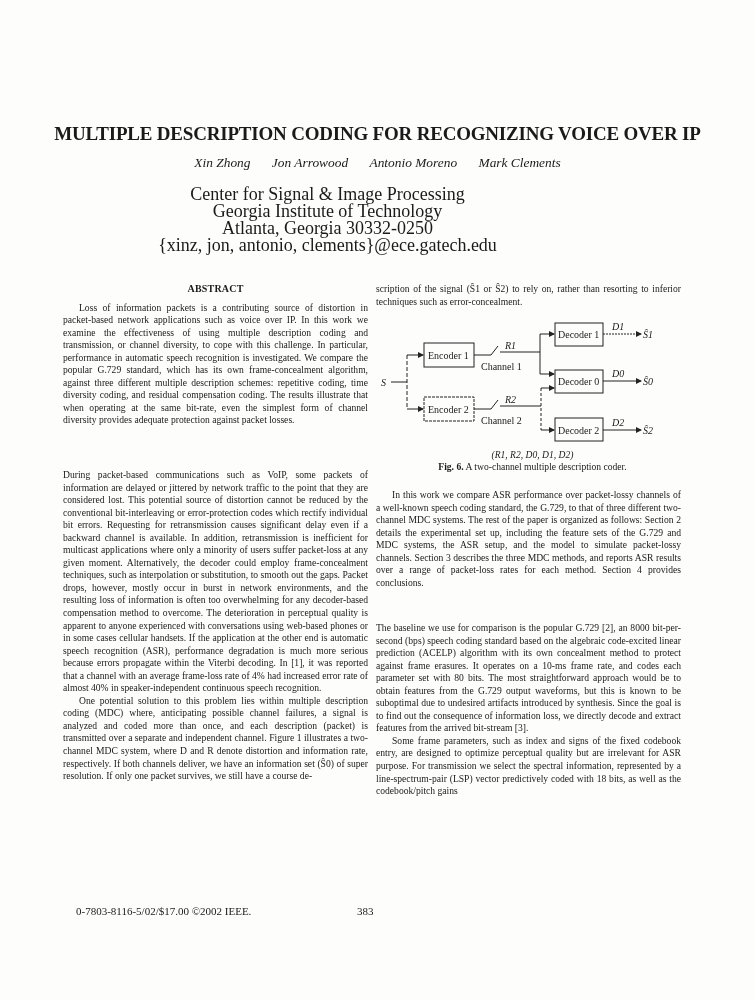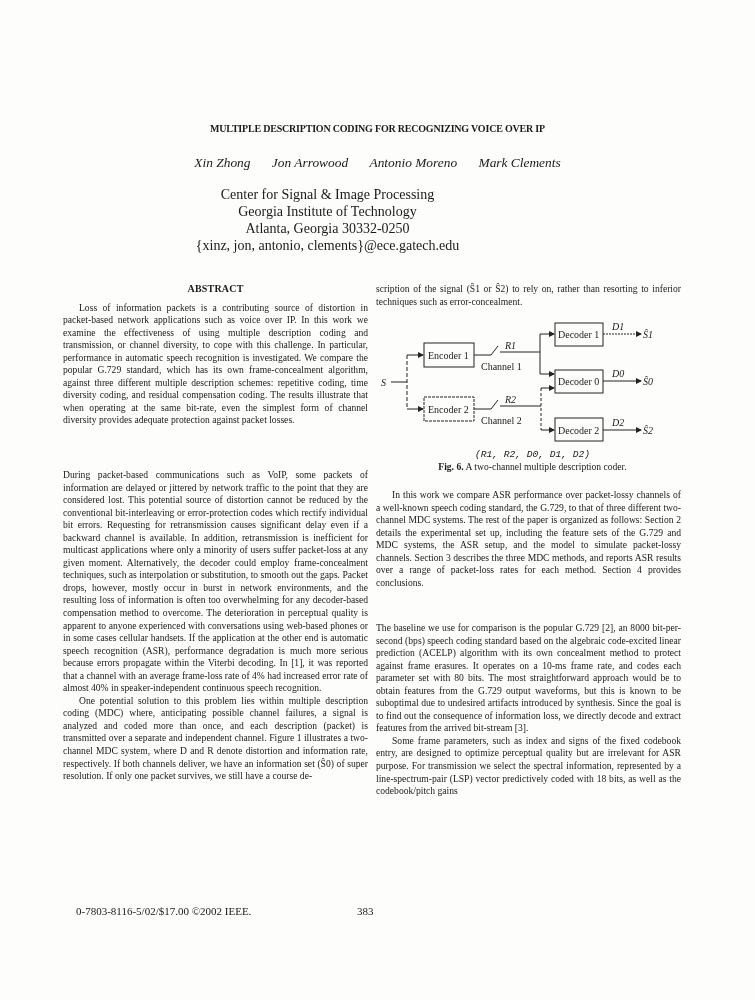--- a/index.html
+++ b/index.html
@@ -1,22 +1,22 @@
 <!DOCTYPE html>
 <html><head>
 <meta charset="utf-8">
 <style>
   html, body { margin:0; padding:0; background:#fdfdfc; }
   body { width:755px; height:1000px; position:relative; overflow:hidden;
          font-family:"Liberation Serif","DejaVu Serif",serif; color:#1a1a1a; }
   .abs { position:absolute; }
-  .title { left:0; width:755px; top:123px; text-align:center; font-weight:bold; font-size:10px; letter-spacing:-0.2px; }
+  .title { left:0; width:755px; top:123px; text-align:center; font-weight:bold; font-size:19px; letter-spacing:-0.2px; }
   .authors { left:0; width:755px; top:155px; text-align:center; font-style:italic; font-size:13.4px; word-spacing:0; }
   .authors span { margin:0 9px; }
-  .affil { left:0; width:655px; top:186px; text-align:center; font-size:14px; line-height:17px; }
+  .affil { left:0; width:655px; top:186px; text-align:center; font-size:18px; line-height:17px; }
   .col { font-size:9.6px; line-height:12.55px; text-align:justify; }
   .col p { margin:0; }
   .indent { text-indent:16px; }
   .left { left:63px; width:305px;font-family:Liberation Serif, serif; }
   .right { left:376px; width:305px; }
   .sec { text-align:center; font-weight:bold; font-size:10px; letter-spacing:0.2px; }
   .subsec { font-weight:bold; font-size:10.5px; }
   .caption { text-align:center; font-size:9.6px; }
   .caption b { font-weight:bold; }
   .footer { font-size:11px; top:905px; }
@@ -108,21 +108,21 @@
     <text x="558" y="434">Decoder 2</text>
     <text x="612" y="330" font-style="italic">D1</text>
     <text x="612" y="377" font-style="italic">D0</text>
     <text x="612" y="426" font-style="italic">D2</text>
     <text x="643" y="338" font-style="italic">Ŝ1</text>
     <text x="643" y="385" font-style="italic">Ŝ0</text>
     <text x="643" y="434" font-style="italic">Ŝ2</text>
   </g>
 </svg>
 
-<div class="abs caption" style="left:380px; width:305px; top:449px;font-family:Liberation Mono, monospace;">
+<div class="abs caption" style="left:380px; width:305px; top:449px;">
   <i>(R1, R2, D0, D1, D2)</i>
 </div>
 <div class="abs caption" style="left:380px; width:305px; top:461px;">
   <b>Fig. 6.</b>
   <span>A two-channel multiple description coder.</span>
 </div>
 
 <div class="abs col right" style="top:489px;">
   <p class="indent">In this work we compare ASR performance over packet-lossy channels of a well-known speech coding standard, the G.729, to that of three different two-channel MDC systems. The rest of the paper is organized as follows: Section 2 details the experimental set up, including the feature sets of the G.729 and MDC systems, the ASR setup, and the model to simulate packet-lossy channels. Section 3 describes the three MDC methods, and reports ASR results over a range of packet-loss rates for each method. Section 4 provides conclusions.</p>
 </div>

